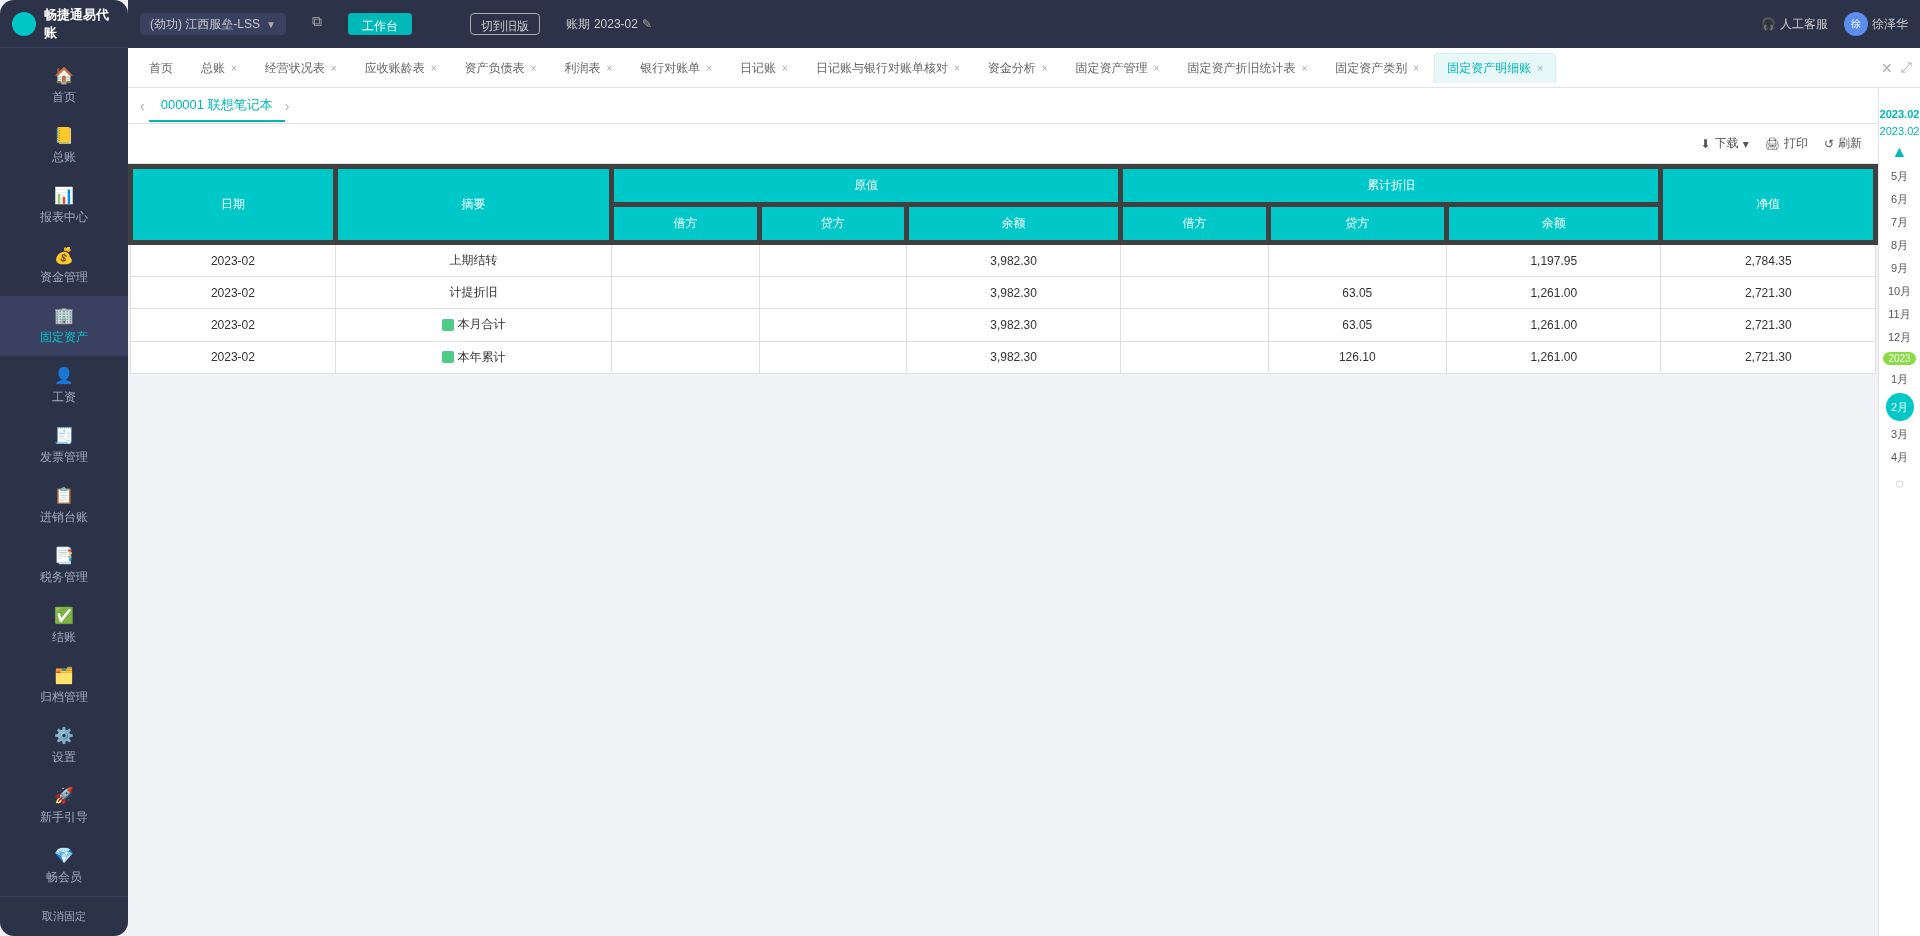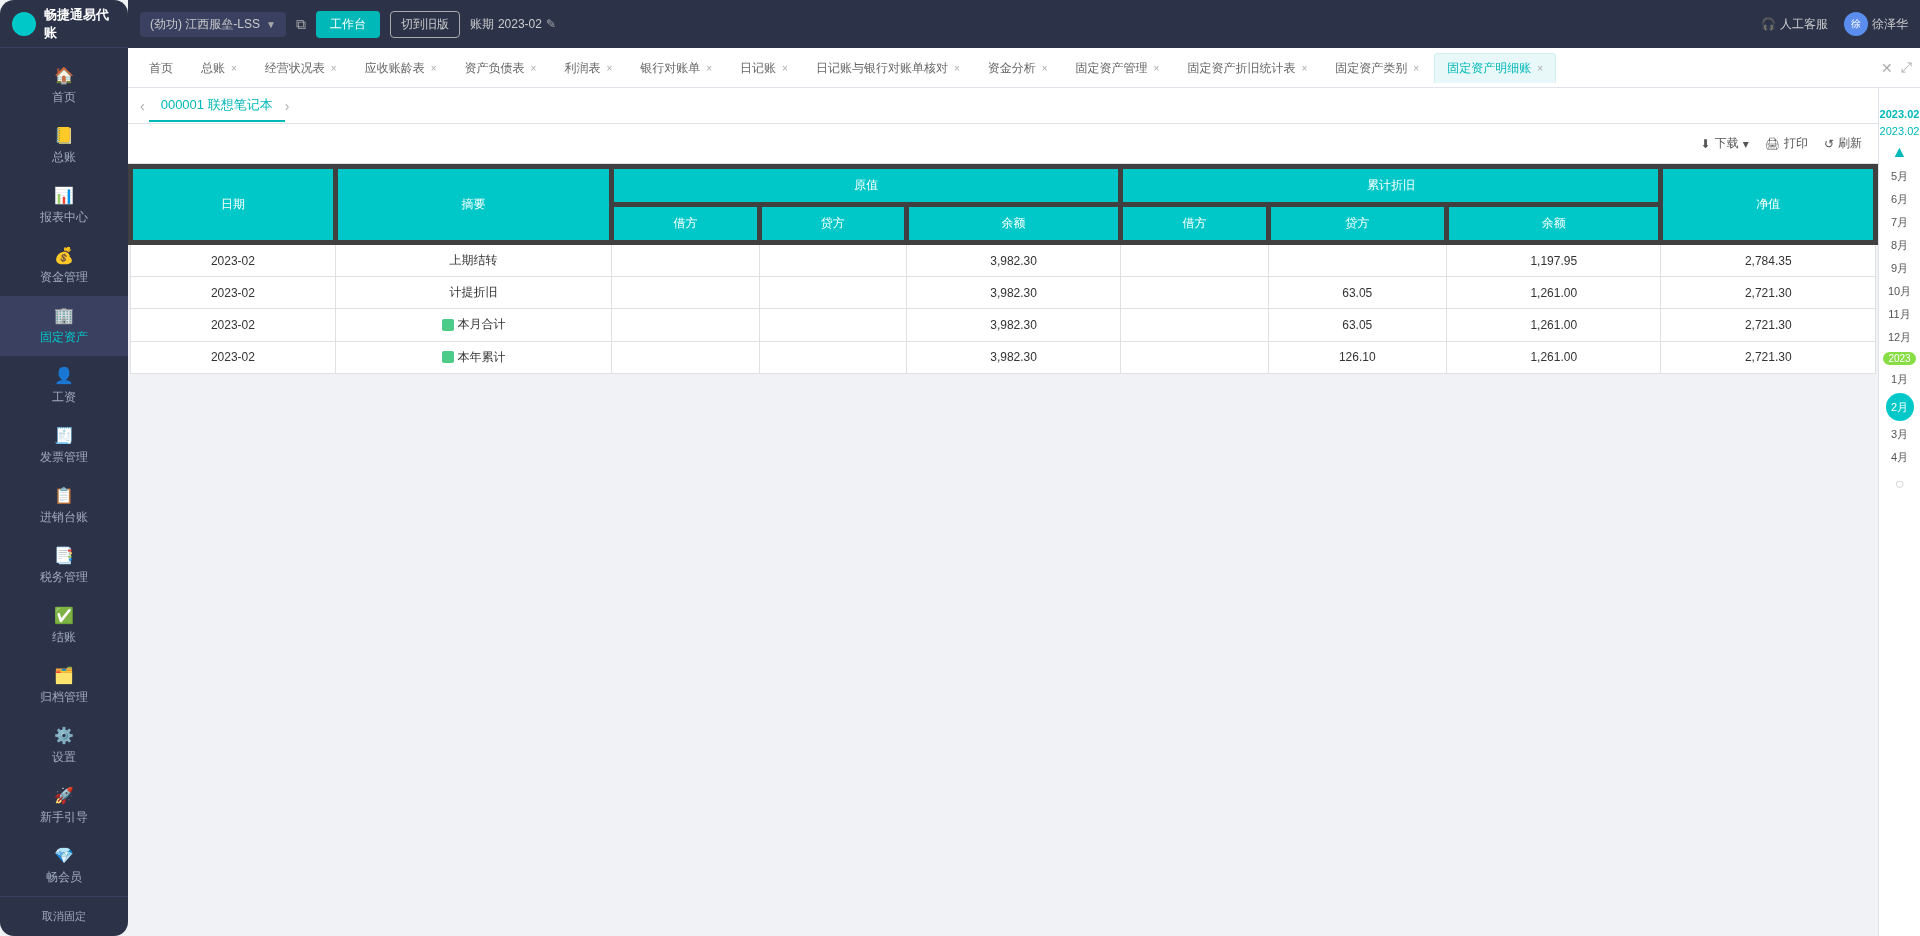--- a/index.html
+++ b/index.html
@@ -13,26 +13,26 @@
     .sidebar-menu { flex: 1; overflow-y: auto; padding: 8px 0; }
     .sidebar-item { display: flex; flex-direction: column; align-items: center; padding: 10px 8px; cursor: pointer; color: #a0aabf; font-size: 12px; gap: 4px; }
     .sidebar-item.active { background: #3a4060; color: #00c8c8; }
     .sidebar-item-icon { font-size: 16px; }
     .sidebar-footer { padding: 12px 8px; display: flex; align-items: center; justify-content: center; color: #a0aabf; font-size: 11px; cursor: pointer; border-top: 1px solid #3a4060; }
 
     
     .main { flex: 1; display: flex; flex-direction: column; height: 936px; overflow: hidden; }
 
     
-    .topbar { height: 48px; background: #2c3349; display: flex; align-items: center; padding: 0 12px; gap: 10px; flex-shrink: 0; }
+    .topbar { height: 48px; background: #2c3349; display: flex; padding: 13px 12px; gap: 26px; flex-shrink: 0; }
     .company-selector { display: flex; align-items: center; gap: 6px; background: #3a4060; border-radius: 4px; padding: 4px 10px; color: #ccc; font-size: 12px; cursor: pointer; }
     .company-selector .arrow { font-size: 10px; color: #aaa; }
     .copy-icon { color: #aaa; font-size: 14px; cursor: pointer; }
     .workbench-btn { background: #00b8b8; color: #fff; border: none; border-radius: 4px; padding: 5px 14px; font-size: 12px; cursor: pointer; }
-    .switch-btn { background: transparent; border: 1px solid #aaa; color: #ccc; border-radius: 4px; padding: 4px 10px; font-size: 12px; cursor: pointer; }
+    .switch-btn { background: transparent; border: 1px solid #aaa; color: #ccc; border-radius: 4px; padding: 4px 10px; font-size: 12px; cursor: pointer; margin-left: 32px; }
     .period-info { color: #ccc; font-size: 12px; display: flex; align-items: center; gap: 4px; }
     .period-edit-icon { color: #aaa; cursor: pointer; }
     .topbar-right { margin-left: auto; display: flex; align-items: center; gap: 16px; }
     .topbar-service { color: #ccc; font-size: 12px; display: flex; align-items: center; gap: 4px; cursor: pointer; }
     .topbar-user { color: #ccc; font-size: 12px; display: flex; align-items: center; gap: 4px; cursor: pointer; }
     .avatar { width: 24px; height: 24px; border-radius: 50%; background: #5a8dee; display: flex; align-items: center; justify-content: center; color: #fff; font-size: 10px; }
 
     
     .tabbar { height: 40px; background: #fff; border-bottom: 1px solid #e0e4ea; display: flex; align-items: center; padding: 0 8px; overflow-x: auto; flex-shrink: 0; gap: 2px; }
     .tabbar::-webkit-scrollbar { height: 3px; }

